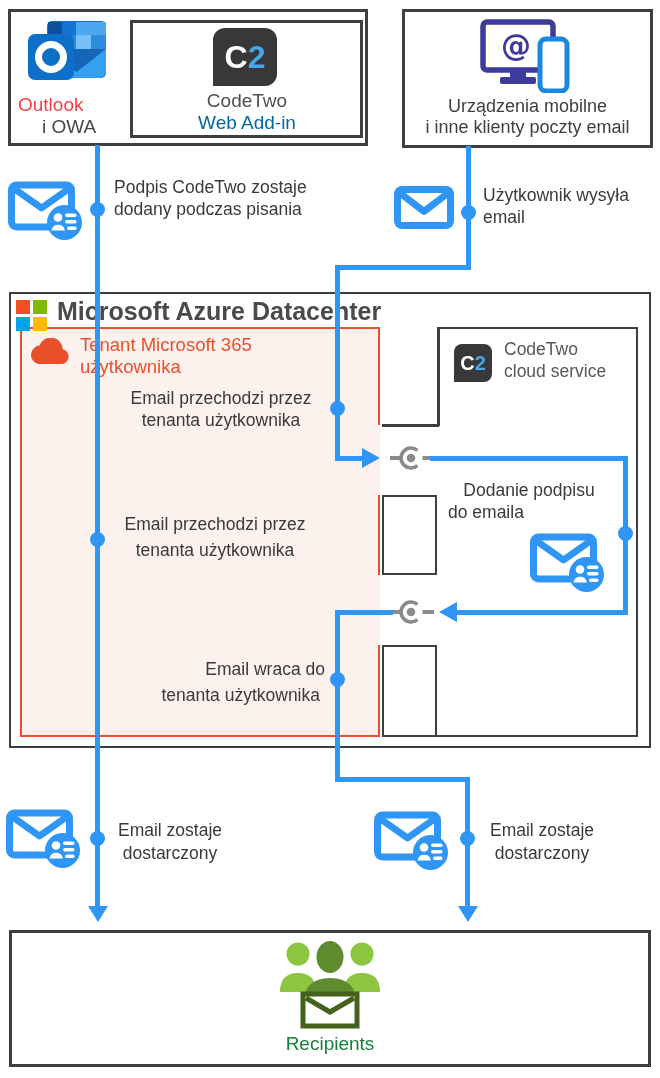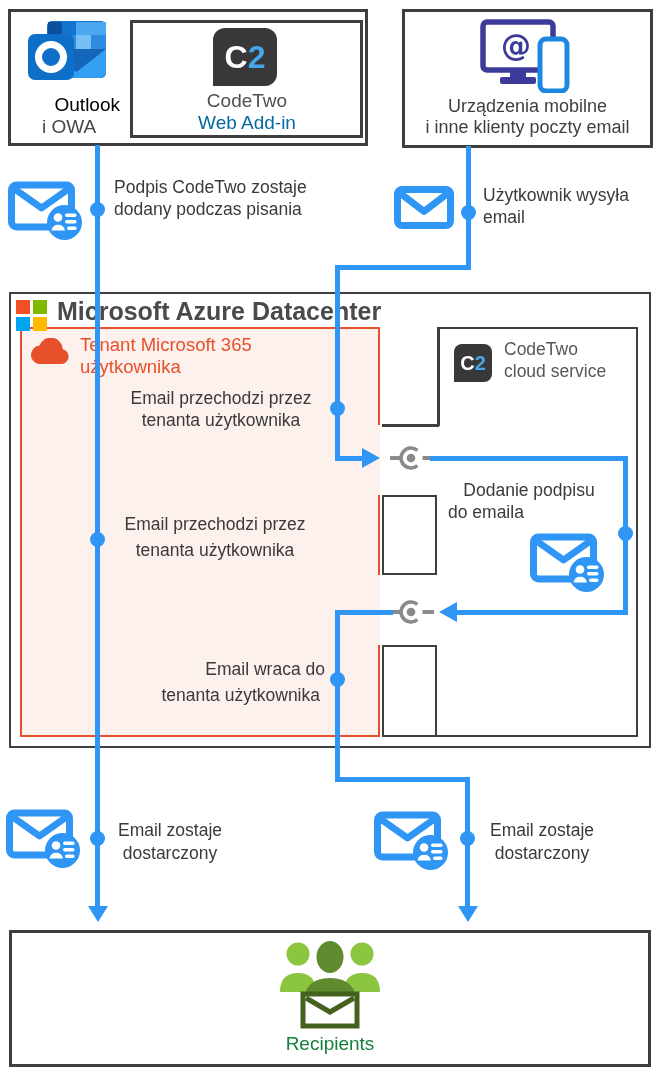--- a/index.html
+++ b/index.html
@@ -37,21 +37,21 @@
     <rect x="48" y="1" width="30" height="14" fill="#4aa7f0"></rect>
     <rect x="33" y="14" width="15" height="14" fill="#2e8ce0"></rect>
     <rect x="63" y="14" width="15" height="14" fill="#2e8ce0"></rect>
     <rect x="48" y="14" width="15" height="14" fill="#77c0f7"></rect>
     <rect x="20" y="1" width="14" height="27" fill="#0b4f9e"></rect>
     <path d="M19 28 H78 V50 a7 7 0 0 1 -7 7 H40 Z" fill="#35a0f2"></path>
     <path d="M19 28 H78 L48.5 51 Z" fill="#1467b8"></path>
     <rect x="0" y="13" width="46" height="46" rx="7" fill="#0e6fc8"></rect>
     <circle cx="23" cy="36" r="12.5" fill="none" stroke="#fff" stroke-width="7"></circle>
   </svg>
-  <div class="lbl" style="left:18px;top:94px;width:102px;text-align:right;font-size:19px;color:#000000;">Outlook</div>
+  <div class="lbl" style="left:18px;top:94px;width:102px;text-align:left;font-size:19px;color:#ef4444;">Outlook</div>
   <div class="lbl" style="left:18px;top:116px;width:102px;text-align:center;font-size:19px;color:#464646;">i OWA</div>
 
   <div class="box" style="left:130px;top:20px;width:233px;height:118px;"></div>
   <div class="c2logo" style="left:213px;top:28px;width:64px;height:58px;border-radius:12px 12px 12px 0;font-size:32px;">
     <span>C</span>
       <span class="two">2</span>
   </div>
   <div class="lbl" style="left:136px;top:90px;width:222px;text-align:center;font-size:19px;color:#4f4f4f;">CodeTwo</div>
   <div class="lbl" style="left:136px;top:112px;width:222px;text-align:center;font-size:19px;color:#0369a1;">Web Add-in</div>
 

